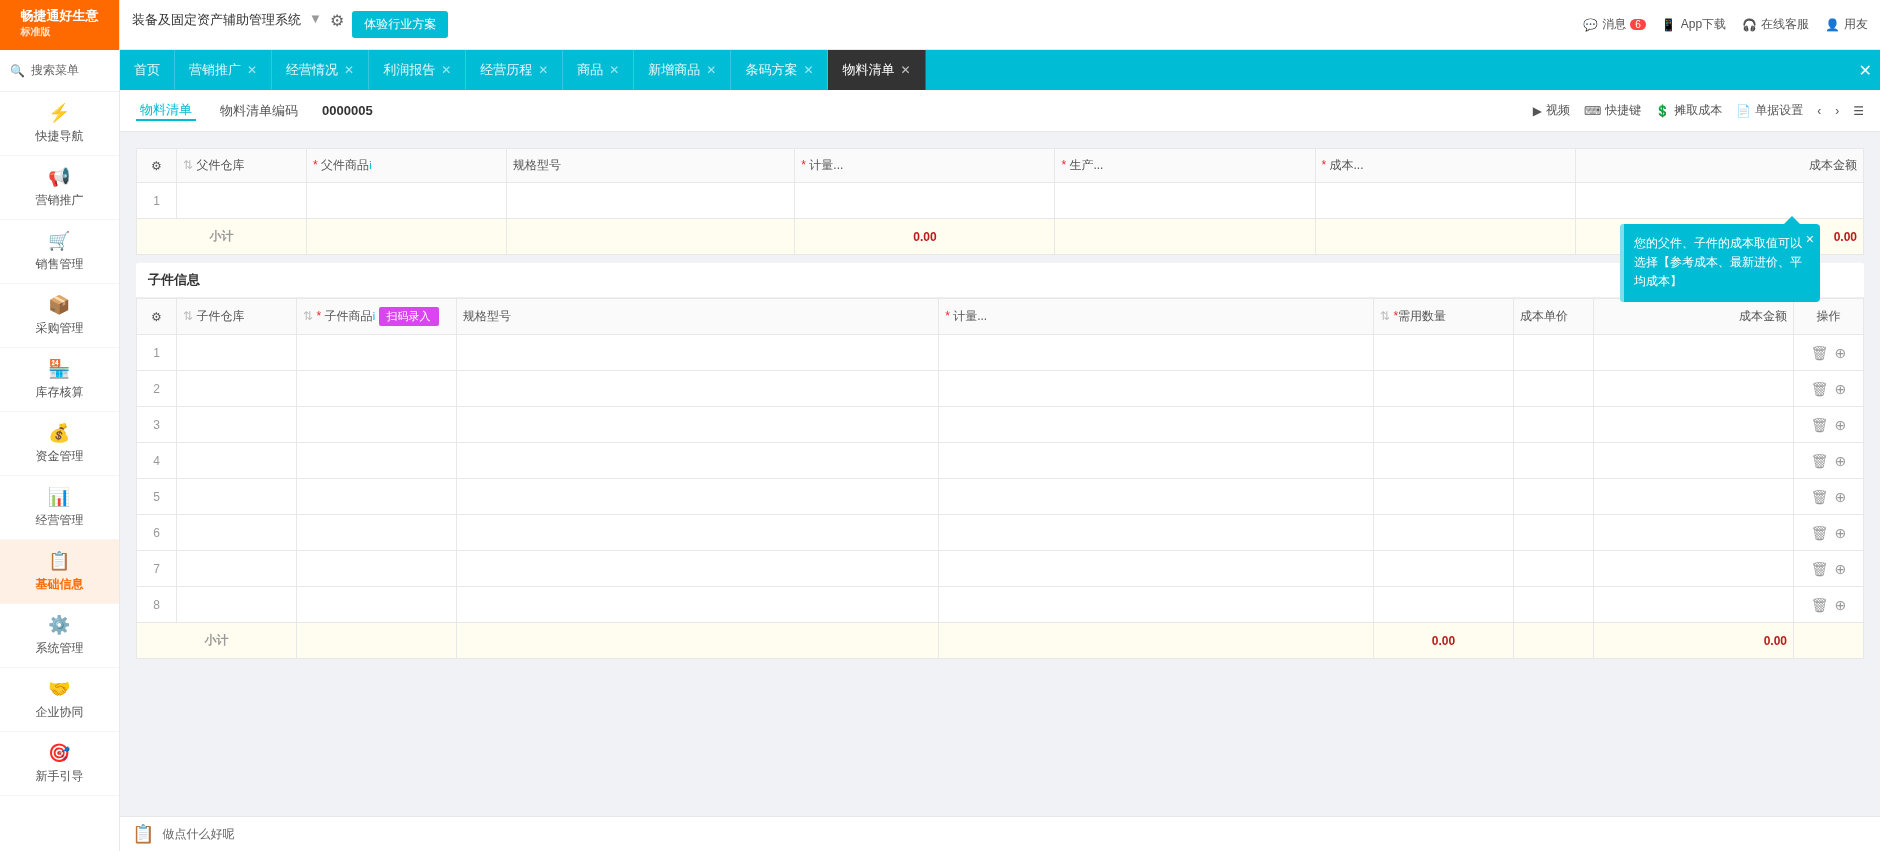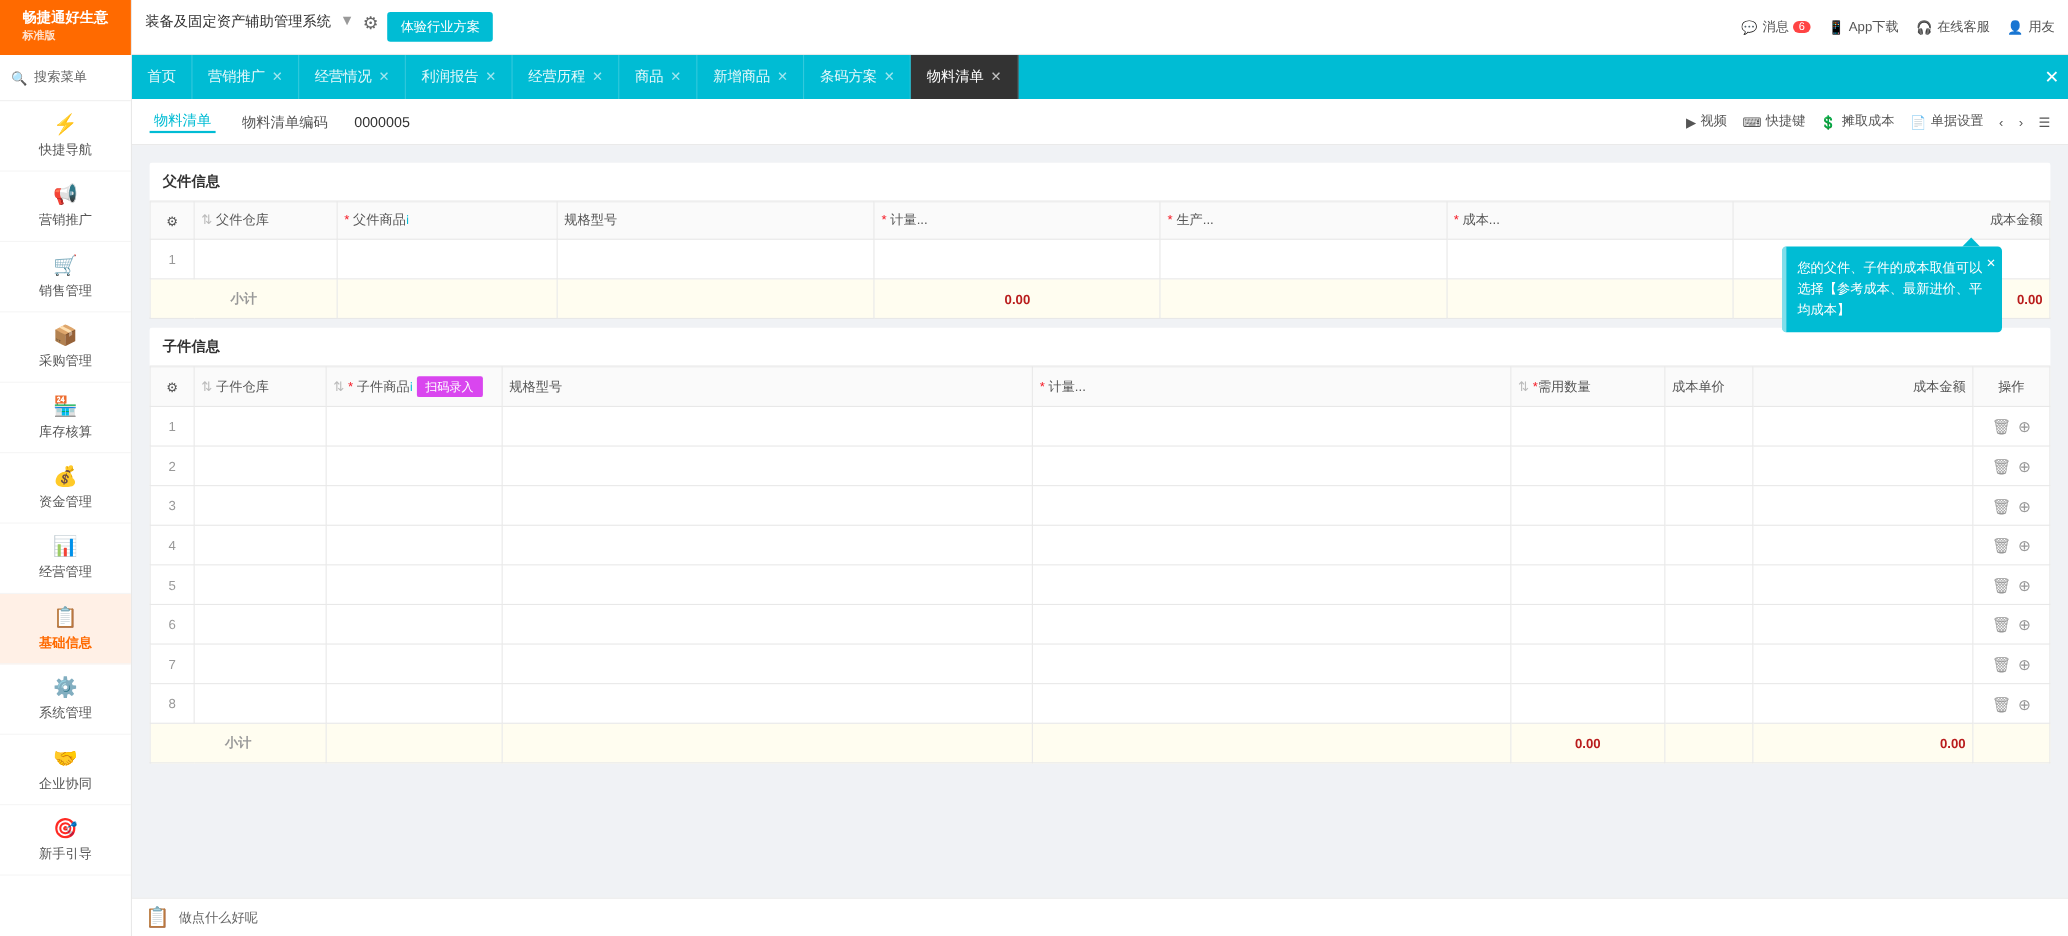--- a/index.html
+++ b/index.html
@@ -130,21 +130,21 @@
       display: flex;
       align-items: center;
       justify-content: space-between;
       padding: 0 16px;
       height: 42px;
       flex-shrink: 0;
     }
     .sub-header-left { display: flex; align-items: center; gap: 20px; }
     .sub-tab { font-size: 13px; color: #555; cursor: pointer; padding: 0 4px; }
     .sub-tab.active { color: #00bcd4; border-bottom: 2px solid #00bcd4; }
-    .sub-header-num { font-size: 13px; color: #333; font-weight: normal; }
+    .sub-header-num { font-size: 13px; color: #333; font-weight: bold; }
     .sub-header-right { display: flex; align-items: center; gap: 14px; color: #555; font-size: 12px; }
     .sub-header-action { display: flex; align-items: center; gap: 4px; cursor: pointer; }
 
     
     .table-section { background: #fff; margin: 8px; border-radius: 2px; }
     .section-title { padding: 8px 12px; font-size: 13px; color: #333; font-weight: bold; border-bottom: 1px solid #f0f0f0; }
 
     table { width: 100%; border-collapse: collapse; font-size: 12px; }
     th {
       background: #fafafa;
@@ -404,21 +404,20 @@
 
       <div class="tooltip-box">
         <div class="tooltip-left-bar"></div>
         <span class="tooltip-close">×</span>
         <span>您的父件、子件的成本取值可以选择【参考成本、最新进价、平均成本】</span>
       </div>
 
       <div class="tables-container">
 
         <div class="table-section">
-          <div class="section-title">父件信息</div>
           <table>
             <thead>
               <tr>
                 <th style="width:40px;text-align:center;">⚙</th>
                 <th style="width:130px;">
                   <span style="color:#bbb;">⇅</span>
                   父件仓库
                 </th>
                 <th style="width:200px;">
                   <span style="color:#f5222d;">*</span> 父件商品<span style="color:#00bcd4;font-size:11px;">ℹ</span>

